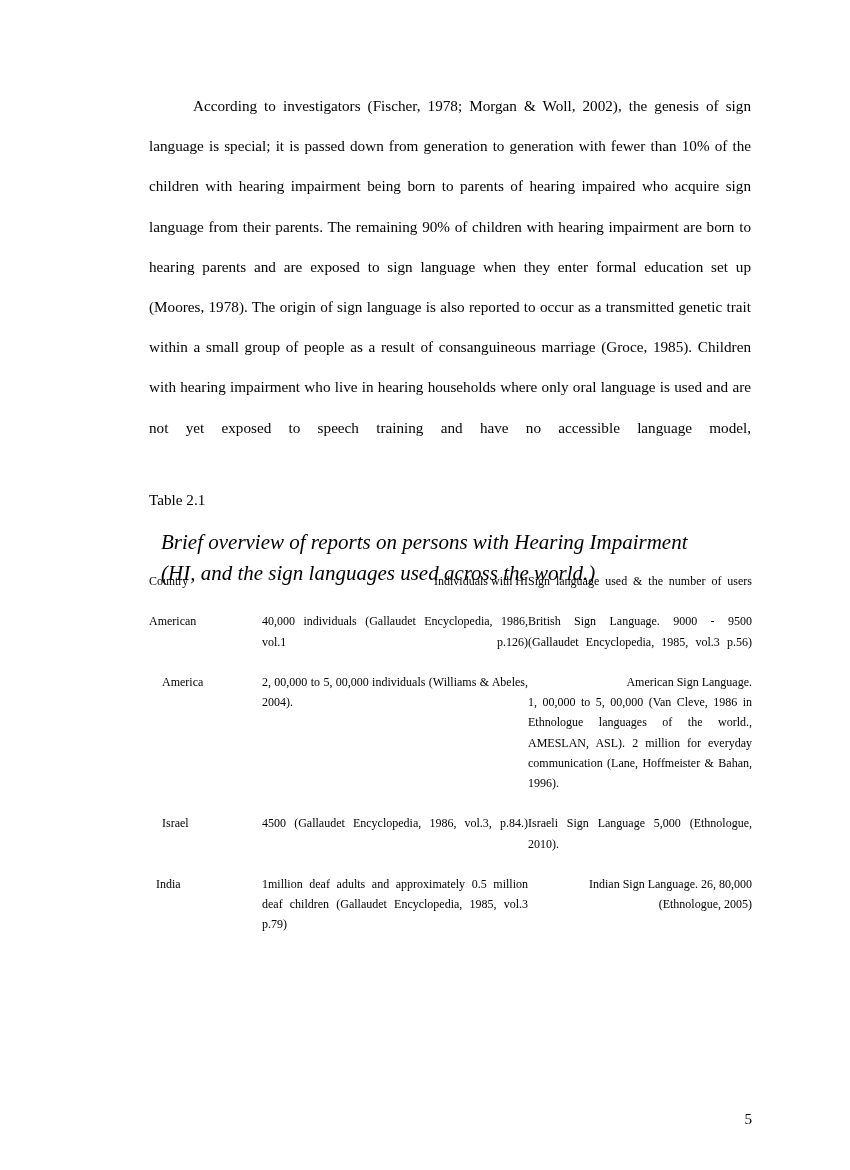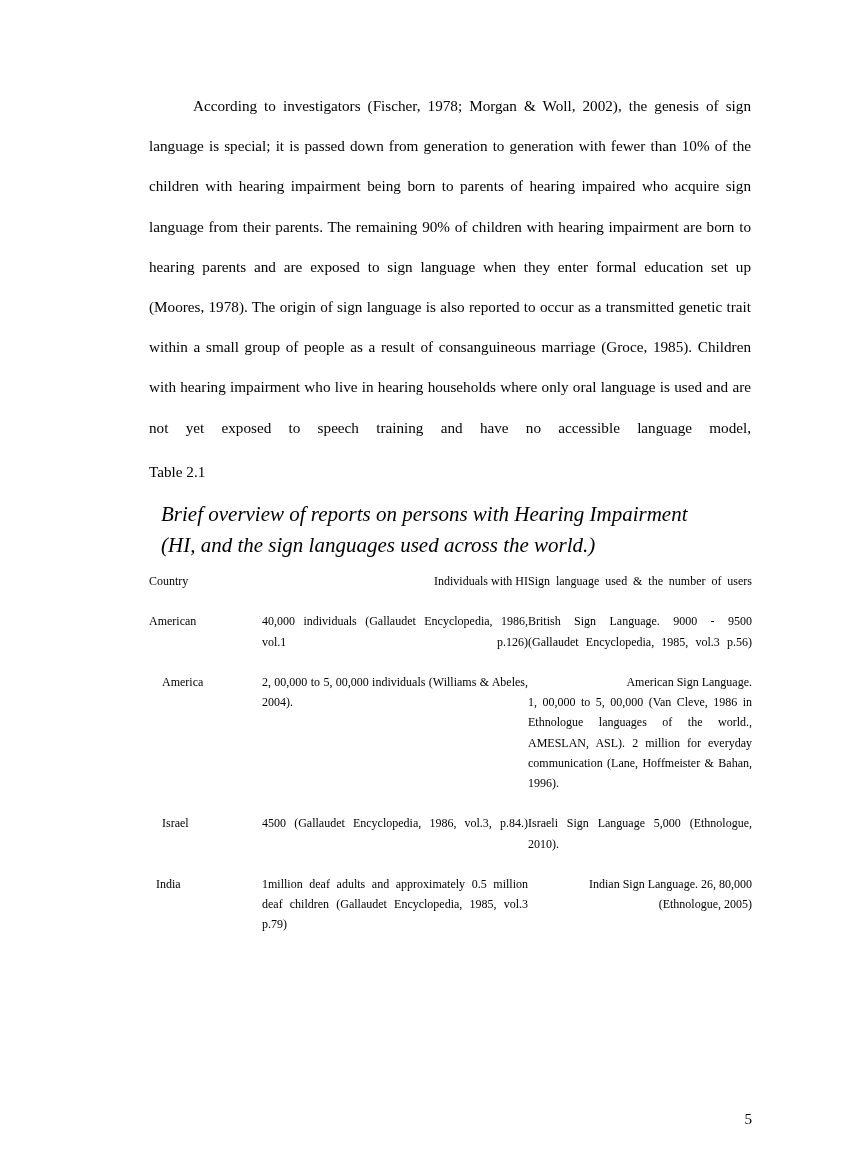--- a/index.html
+++ b/index.html
@@ -42,21 +42,21 @@
   .para::after {
     content: "";
     display: inline-block;
     width: 100%;
   }
 
   
   .caption-block {
     position: absolute;
     left: 149px;
-    top: 456px;
+    top: 484px;
     width: 602px;
     font-family: Liberation Serif, serif;
   }
   .caption-number {
     font-size: 15.2px;
     line-height: 31px;
     margin: 0;
   }
   .caption-title {
     font-size: 21px;

